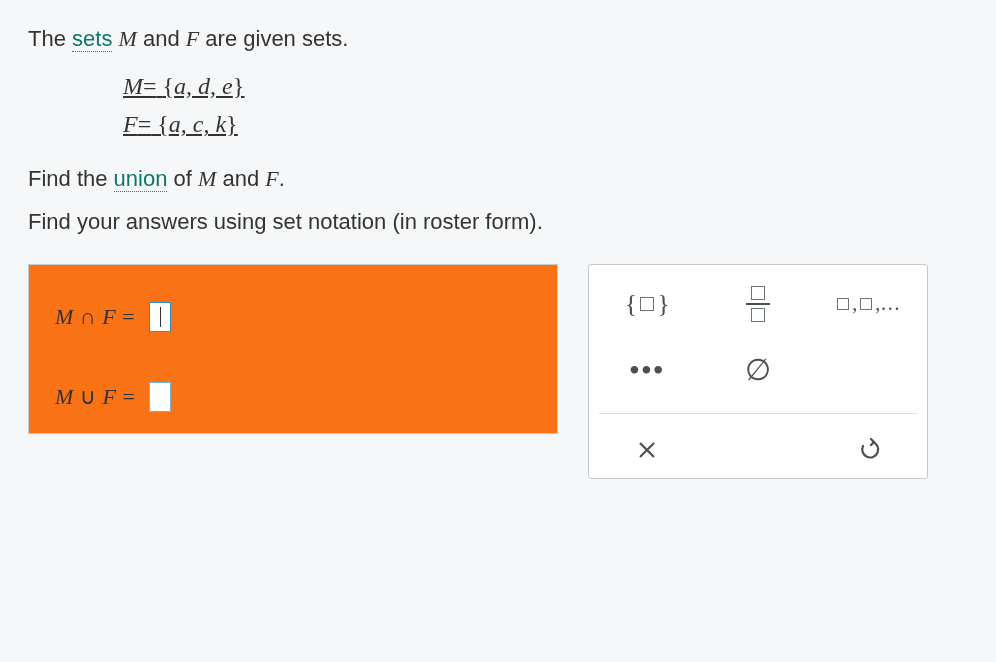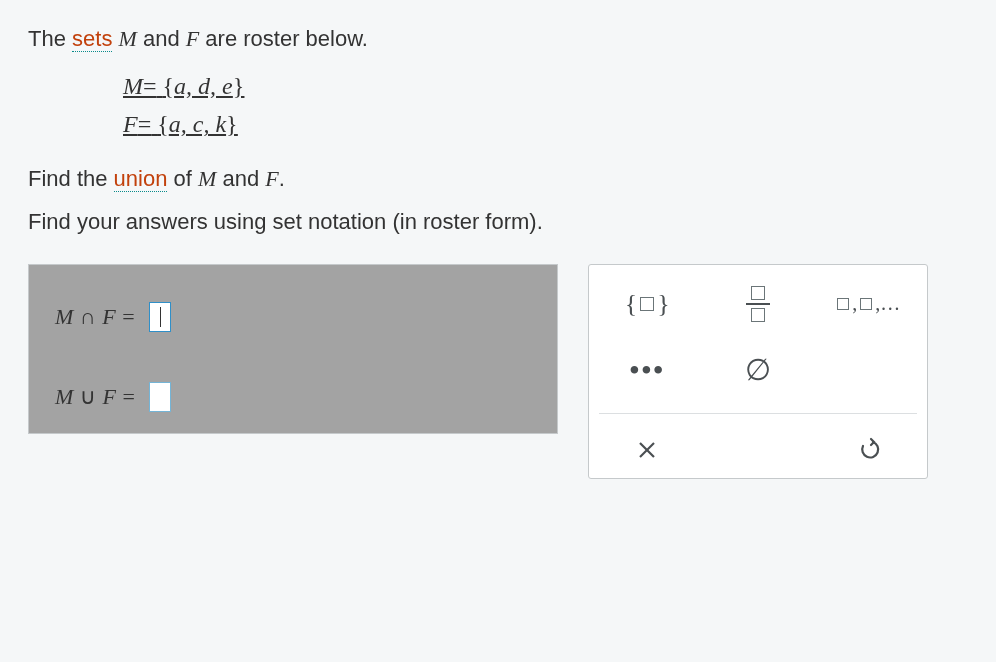--- a/index.html
+++ b/index.html
@@ -15,39 +15,39 @@
   }
   .body-text {
     font-size: 22px;
     line-height: 1.5;
     color: #333;
     margin: 0 0 10px 0;
   }
   .ital { font-style: italic; font-family: "Times New Roman", Georgia, serif; }
   .serif { font-family: "Times New Roman", Georgia, serif; text-decoration: underline; }
   .linkish {
-    color: #c2410c;
+    color: #0f766e;
     border-bottom: 1px dotted #0a8b8b;
     cursor: pointer;
   }
   .defs {
     margin: 12px 0 18px 95px;
     font-size: 24px;
     line-height: 1.6;
   }
   .defs .row { white-space: nowrap; }
   .answers-row {
     display: flex;
     gap: 30px;
     margin-top: 26px;
     align-items: flex-start;
   }
   .answer-box {
     border: 1px solid #c5c9cb;
-    background: #a3a3a3;
+    background: #f97316;
     padding: 22px 26px;
     width: 530px;
     height: 170px;
   }
   .answer-line {
     display: flex;
     align-items: center;
     gap: 14px;
     height: 60px;
   }
@@ -142,21 +142,21 @@
     justify-content: space-between;
     padding: 0 30px;
     width: 100%;
   }
 </style>
 </head>
 <body>
 
 <div class="page">
   <p class="body-text">
-    <span>The </span><span class="linkish">sets</span><span> </span><span class="ital">M</span><span> and </span><span class="ital">F</span><span> are roster below.</span>
+    <span>The </span><span class="linkish">sets</span><span> </span><span class="ital">M</span><span> and </span><span class="ital">F</span><span> are given sets.</span>
   </p>
 
   <div class="defs serif">
     <div class="row">
       <span class="ital">M</span><span>=</span>
       <span class="serif">{</span><span class="ital">a, d, e</span><span class="serif">}</span>
     </div>
     <div class="row">
       <span class="ital">F</span><span>=</span>
       <span class="serif">{</span><span class="ital">a, c, k</span><span class="serif">}</span>

